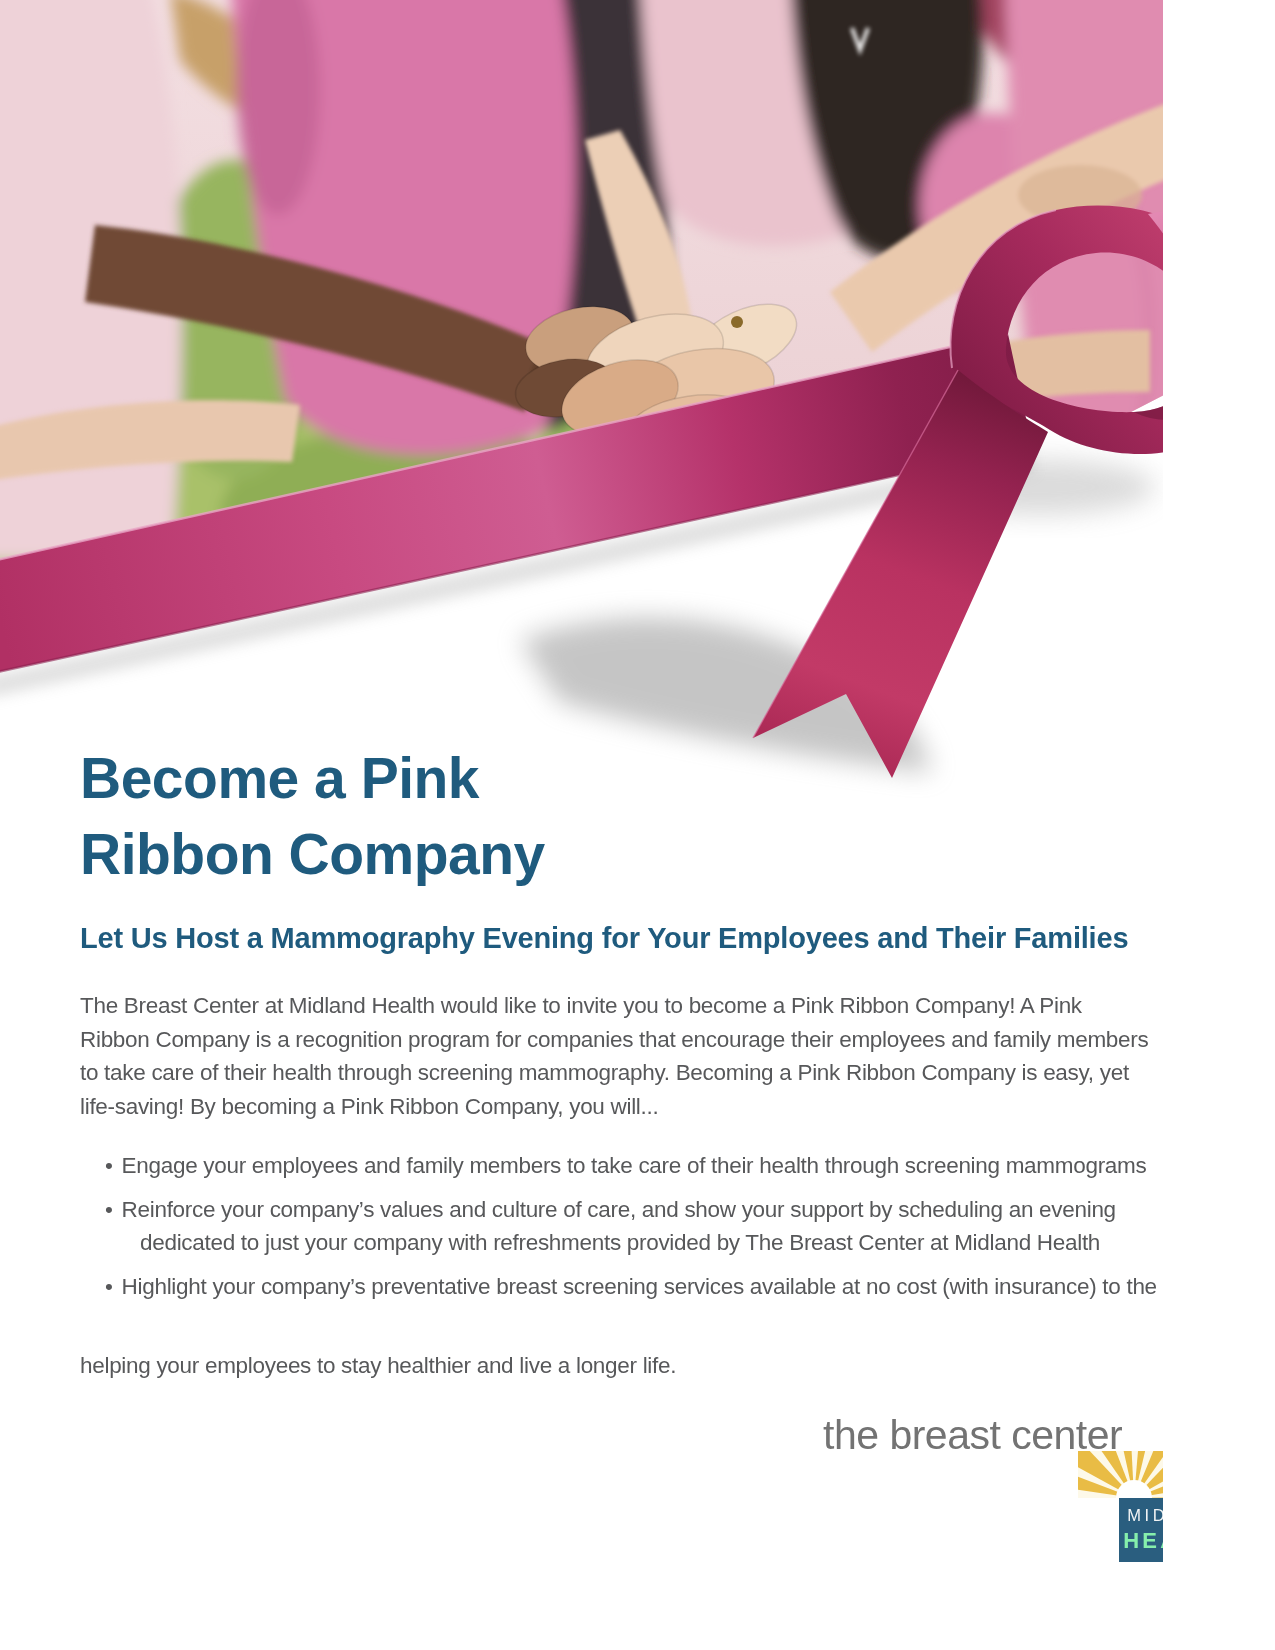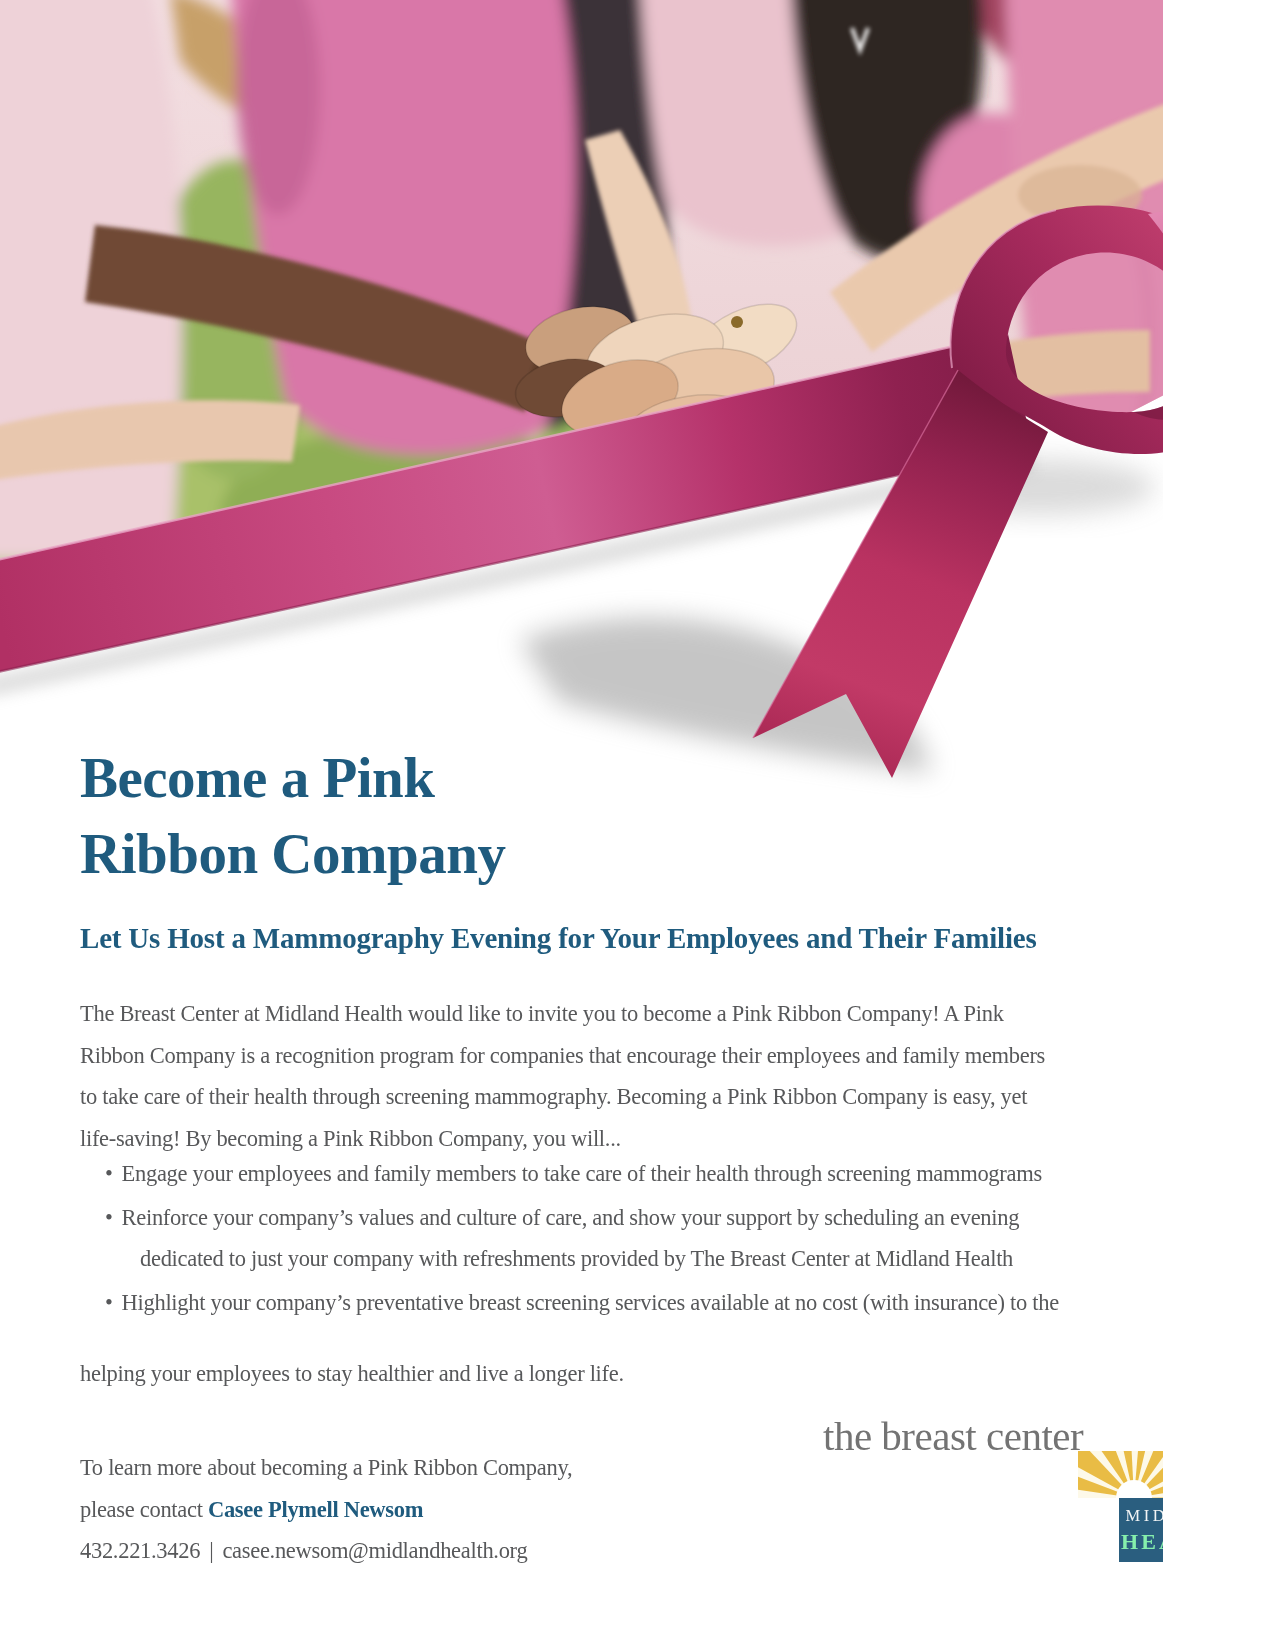--- a/index.html
+++ b/index.html
@@ -1,23 +1,23 @@
 <!DOCTYPE html>
 <html><head>
 <meta charset="utf-8">
 <style>
   html,body{margin:0;padding:0;background:#ffffff;}
   .page{position:relative;width:1163px;height:1650px;background:#ffffff;overflow:hidden;
-        font-family:Liberation Serif, serif;}
+        font-family:Liberation Sans, sans-serif;}
   .hero{position:absolute;left:0;top:0;width:1275px;height:800px;pointer-events:none;}
   .textblock{position:absolute;left:80px;}
   .h1{top:740px;font-size:57px;line-height:76px;font-weight:700;color:#1f5b7e;letter-spacing:-0.5px;}
   .subhead{top:920px;font-size:29px;line-height:36px;font-weight:700;color:#1f5b7e;letter-spacing:-0.2px;white-space:nowrap;text-align:right;}
   .bodytext{font-size:22.5px;line-height:33.5px;color:#57585a;letter-spacing:-0.3px;}
-  .bodytext .line{white-space:nowrap;margin-top:8px;}
+  .bodytext .line{white-space:nowrap;}
   .intro{top:989px;}
   .bullets{top:1149px;left:105px;}
   .bullet-item{margin-bottom:10px;}
   .bullet-item .dot{margin-right:9px;}
   .bullet-item .cont{padding-left:35px;}
   .closing{top:1349px;}
   .contact{top:1443px;}
   .contact .name{font-weight:700;color:#1f5b7e;}
   .contact .sep{margin:0 9px;}
   .wordmark{position:absolute;left:823px;top:1412px;font-size:41px;letter-spacing:-0.5px;
@@ -168,29 +168,20 @@
     </div>
     <div class="bullet-item">
       <div class="line"><span class="dot">•</span><span>Highlight your company’s preventative breast screening services available at no cost (with insurance) to the</span></div>
     </div>
   </div>
 
   <div class="textblock bodytext closing">
     <div class="line">helping your employees to stay healthier and live a longer life.</div>
   </div>
 
-  <div class="textblock bodytext contact">
-    <div class="line">To learn more about becoming a Pink Ribbon Company,</div>
-    <div class="line">
-      <span>please contact </span><span class="name">Casee Plymell Newsom</span>
-    </div>
-    <div class="line">
-      <span>432.221.3426</span><span class="sep">|</span><span>casee.newsom@midlandhealth.org</span>
-    </div>
-  </div>
 
   <div class="wordmark">the breast center</div>
 
   <div class="mh-logo">
     <div class="mh-sun">
       <svg width="112" height="47" viewBox="0 0 112 47">
         <rect x="0" y="0" width="112" height="47" fill="#e9bc45"></rect>
         <g fill="#fffdf2" opacity="0.95">
           <path d="M56,47 L-6,47 L-6,38 Z"></path>
           <path d="M56,47 L-10,22 L-4,14 Z"></path>

